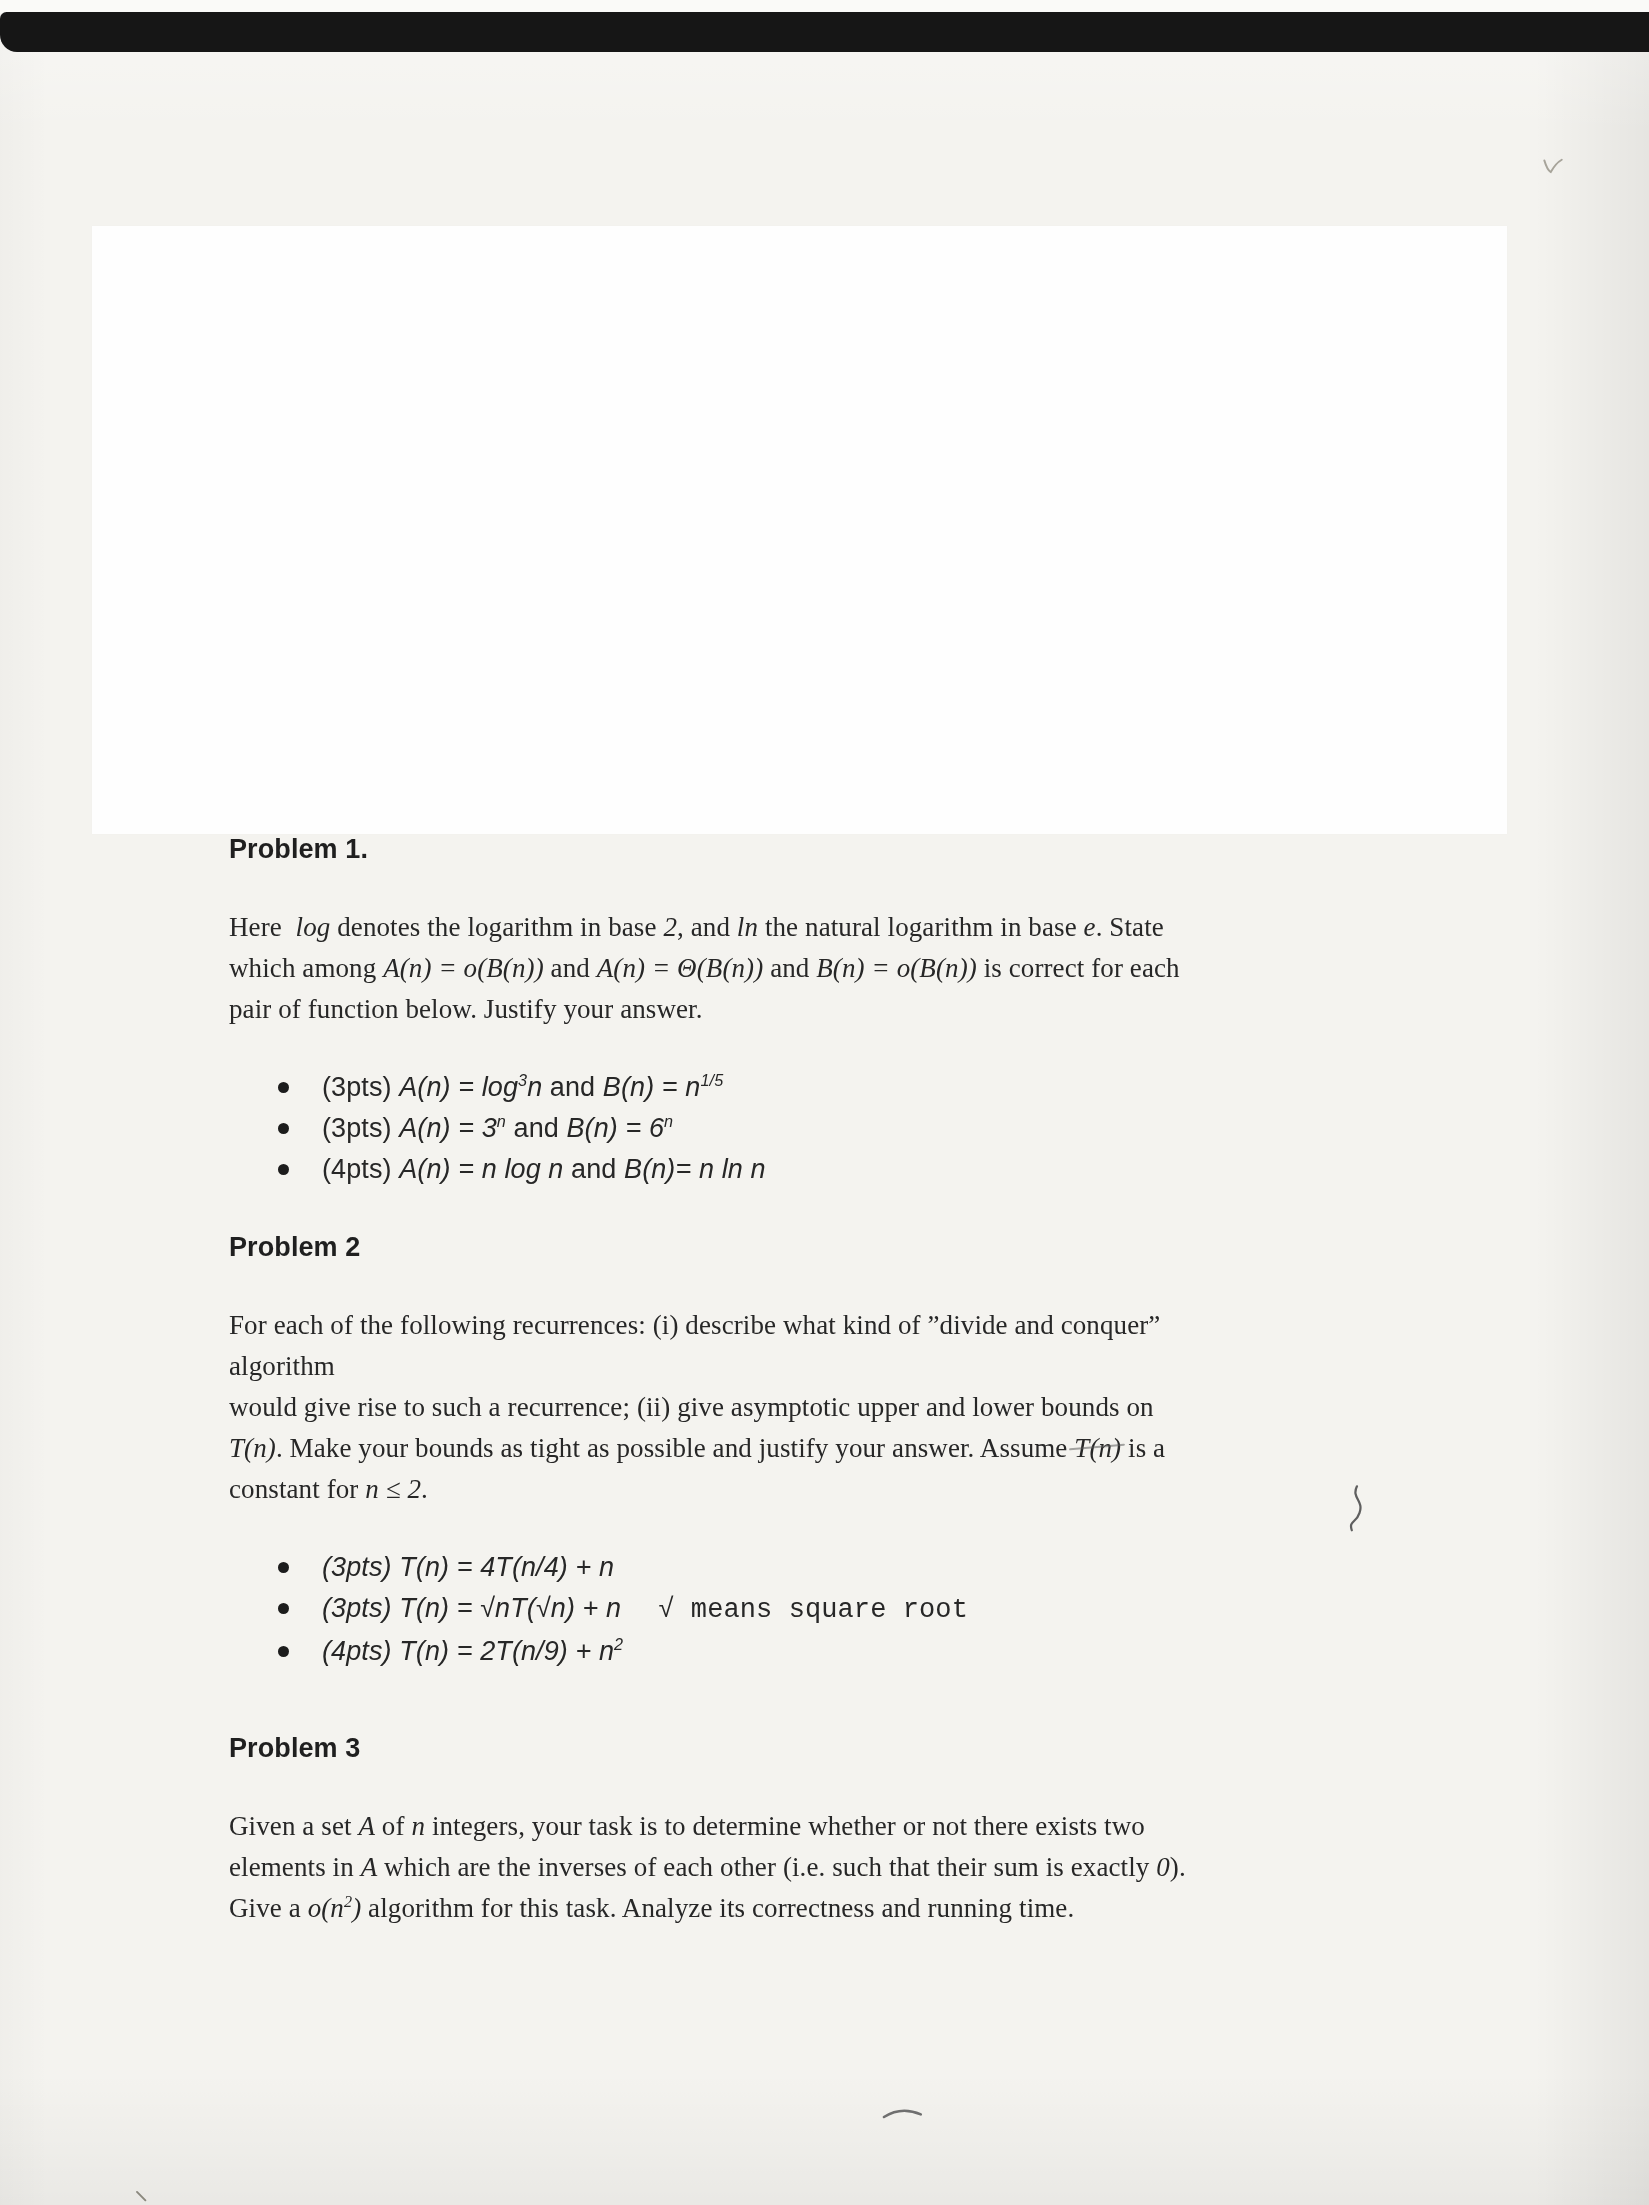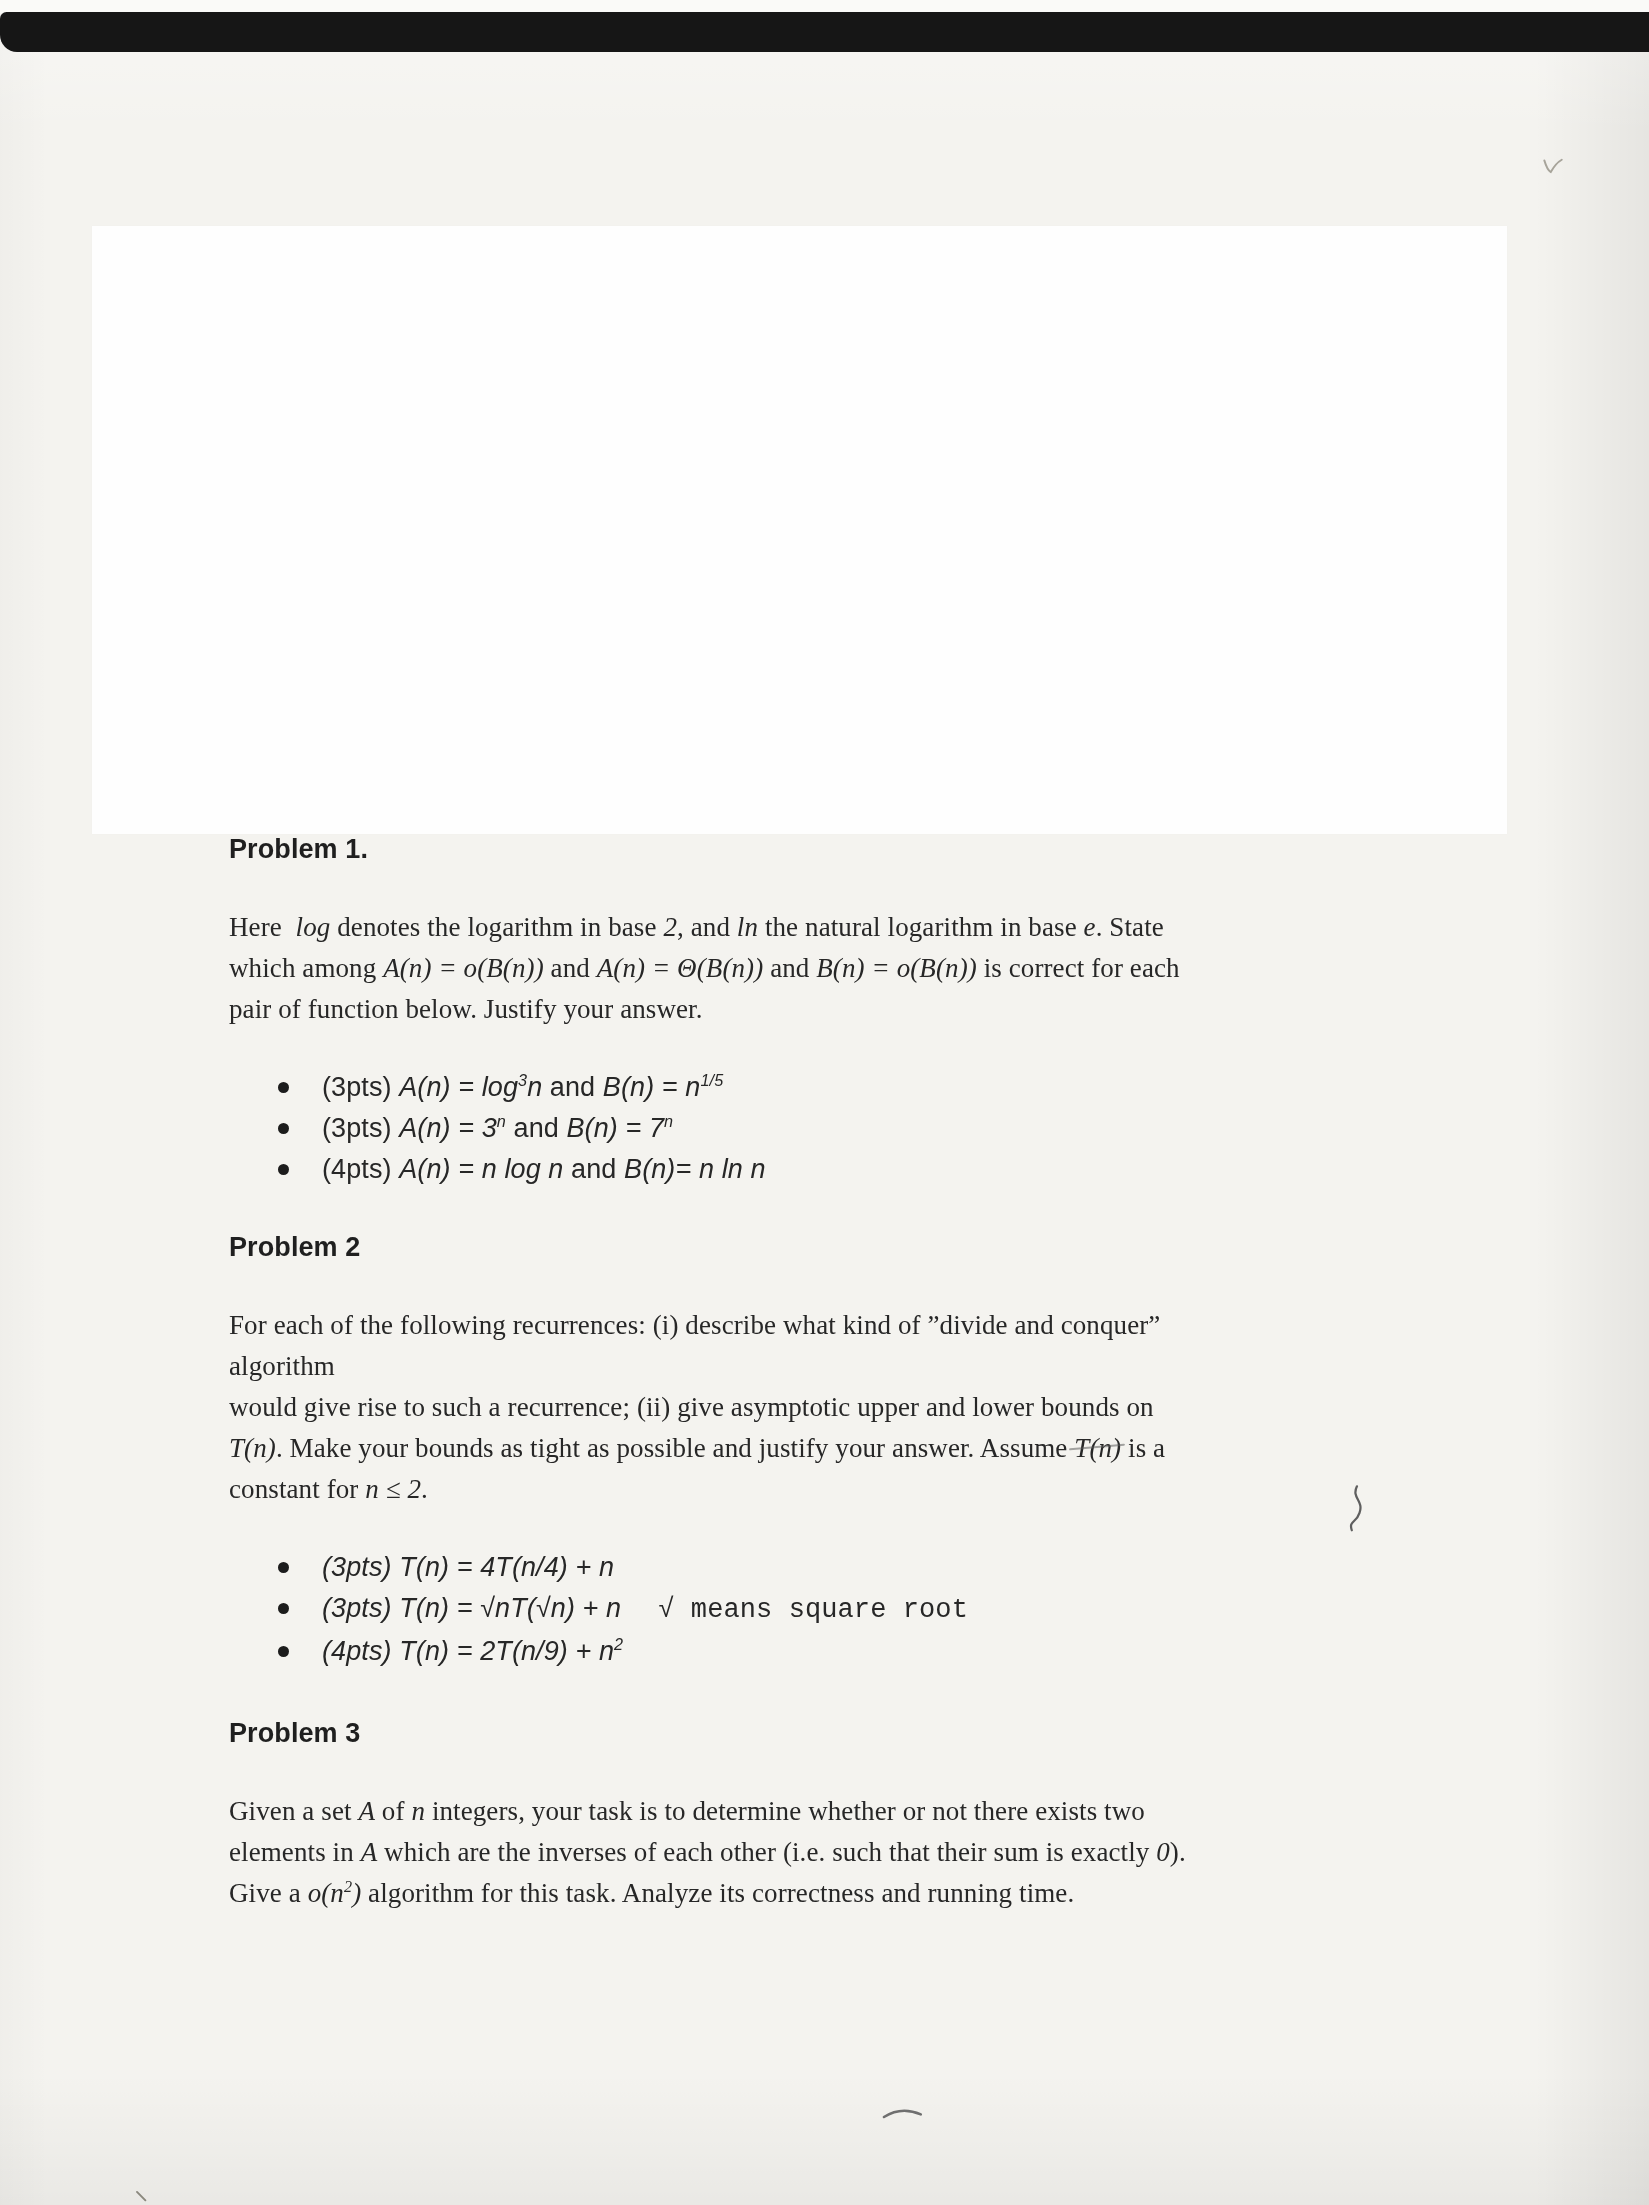--- a/index.html
+++ b/index.html
@@ -40,21 +40,21 @@
     line-height: 41px;
     color: #272727;
     letter-spacing: 0.1px;
   }
   .problem-heading {
     font-size: 27px;
     font-weight: 700;
     color: #1f1f1f;
     margin: 0 0 37px 0;
   }
-  .heading-p3 { margin-top: 41px; }
+  .heading-p3 { margin-top: 56px; }
   .para {
     margin: 0 0 37px 0;
     white-space: pre-wrap;
     font-family: Liberation Serif, serif;
   }
   ul.bullets {
     list-style: none;
     margin: 3.9px 0 37px 0;
     padding: 0;
   }
@@ -105,21 +105,21 @@
 
   <div class="blank-region"></div>
 
   <div class="content">
 
     <section>
       <h2 class="problem-heading">Problem 1.</h2>
       <p class="para"><span>Here  </span><span class="it">log</span><span> denotes the logarithm in base </span><span class="it">2</span><span>, and </span><span class="it">ln</span><span> the natural logarithm in base </span><span class="it">e</span><span>. State</span><br><span>which among </span><span class="it">A(n) = o(B(n))</span><span> and </span><span class="it">A(n) = Θ(B(n))</span><span> and </span><span class="it">B(n) = o(B(n))</span><span> is correct for each</span><br><span>pair of function below. Justify your answer.</span></p>
       <ul class="bullets">
         <li><span>(3pts) </span><span class="it">A(n) = log</span><sup class="it">3</sup><span class="it">n</span><span> and </span><span class="it">B(n) = n</span><sup class="it">1/5</sup></li>
-        <li><span>(3pts) </span><span class="it">A(n) = 3</span><sup class="it">n</sup><span> and </span><span class="it">B(n) = 7</span><sup class="it">n</sup></li>
+        <li><span>(3pts) </span><span class="it">A(n) = 3</span><sup class="it">n</sup><span> and </span><span class="it">B(n) = 6</span><sup class="it">n</sup></li>
         <li><span>(4pts) </span><span class="it">A(n) = n log n</span><span> and </span><span class="it">B(n)= n ln n</span></li>
       </ul>
     </section>
 
     <section>
       <h2 class="problem-heading">Problem 2</h2>
       <p class="para"><span>For each of the following recurrences: (i) describe what kind of ”divide and conquer”</span><br><span>algorithm</span><br><span>would give rise to such a recurrence; (ii) give asymptotic upper and lower bounds on</span><br><span class="it">T(n)</span><span>. Make your bounds as tight as possible and justify your answer. Assume </span><span class="it pen-strike">T(n)</span><span> is a</span><br><span>constant for </span><span class="it">n ≤ 2</span><span>.</span></p>
       <ul class="bullets">
         <li><span class="it">(3pts) T(n) = 4T(n/4) + n</span></li>
         <li><span class="it">(3pts) T(n) = √nT(√n) + n</span><span class="gap">√ means square root</span></li>

